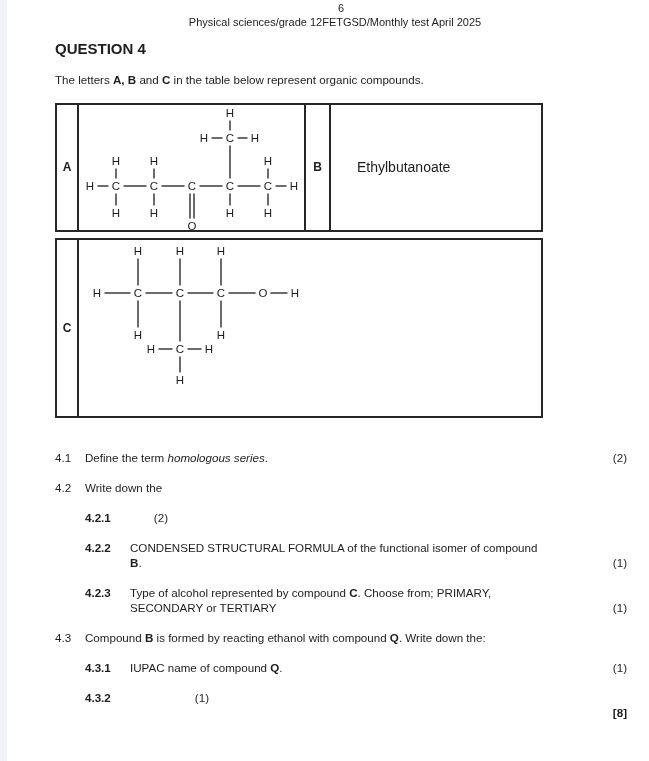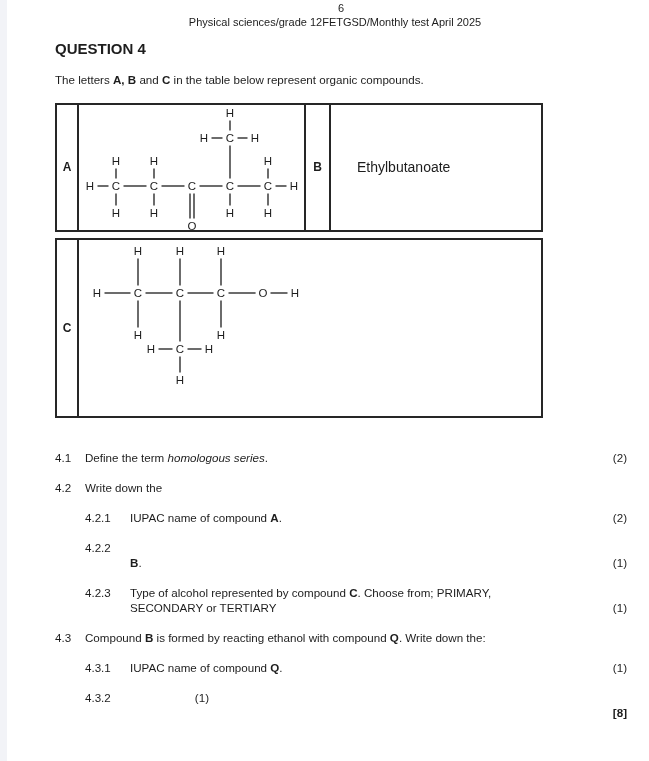--- a/index.html
+++ b/index.html
@@ -64,21 +64,21 @@
   .molwrap svg{display:block;overflow:visible;}
   .molwrap svg text{
     font-family:"Liberation Sans","DejaVu Sans",sans-serif;
     font-size:11.5px;fill:var(--ink);
   }
   .molwrap svg line{stroke:var(--ink);stroke-width:1.3;}
   .questions{margin-top:32px;}
   .q-row{display:flex;align-items:flex-start;margin-bottom:15px;}
   .q-row.lvl1 .q-num{width:30px;flex:0 0 30px;}
   .q-row.lvl2{padding-left:30px;}
-  .q-row.lvl2 .q-num{width:45px;flex:0 0 45px;}
+  .q-row.lvl2 .q-num{width:45px;flex:0 0 45px;font-weight:bold;}
   .q-text{flex:1 1 auto;white-space:nowrap;}
   .q-marks{
     flex:0 0 34px;width:34px;text-align:right;
     align-self:flex-end;margin-left:4px;
   }
   .q-row:last-of-type{margin-bottom:0;gap:41px;}
   .total-row{display:flex;justify-content:flex-end;}
   .total-marks{font-weight:bold;text-align:right;width:34px;}
 </style>
 </head>
@@ -213,26 +213,25 @@
           <div class="q-text"><span>Define the term </span><span class="i">homologous series</span><span>.</span></div>
           <div class="q-marks">(2)</div>
         </div>
         <div class="q-row lvl1">
           <span class="q-num">4.2</span>
           <div class="q-text"><span>Write down the</span></div>
           <div class="q-marks"></div>
         </div>
         <div class="q-row lvl2">
           <span class="q-num">4.2.1</span>
-          <div class="q-text"><span>IUPAC name of compound </span><span class="b">A</span><span>.</span></div>
           <div class="q-marks">(2)</div>
         </div>
         <div class="q-row lvl2">
           <span class="q-num">4.2.2</span>
-          <div class="q-text"><br><span class="b">B</span><span>.</span></div>
+          <div class="q-text"><span>CONDENSED STRUCTURAL FORMULA of the functional isomer of compound</span><br><span class="b">B</span><span>.</span></div>
           <div class="q-marks">(1)</div>
         </div>
         <div class="q-row lvl2">
           <span class="q-num">4.2.3</span>
           <div class="q-text"><span>Type of alcohol represented by compound </span><span class="b">C</span><span>. Choose from; PRIMARY,</span><br><span>SECONDARY or TERTIARY</span></div>
           <div class="q-marks">(1)</div>
         </div>
         <div class="q-row lvl1">
           <span class="q-num">4.3</span>
           <div class="q-text"><span>Compound </span><span class="b">B</span><span> is formed by reacting ethanol with compound </span><span class="b">Q</span><span>. Write down the:</span></div>

